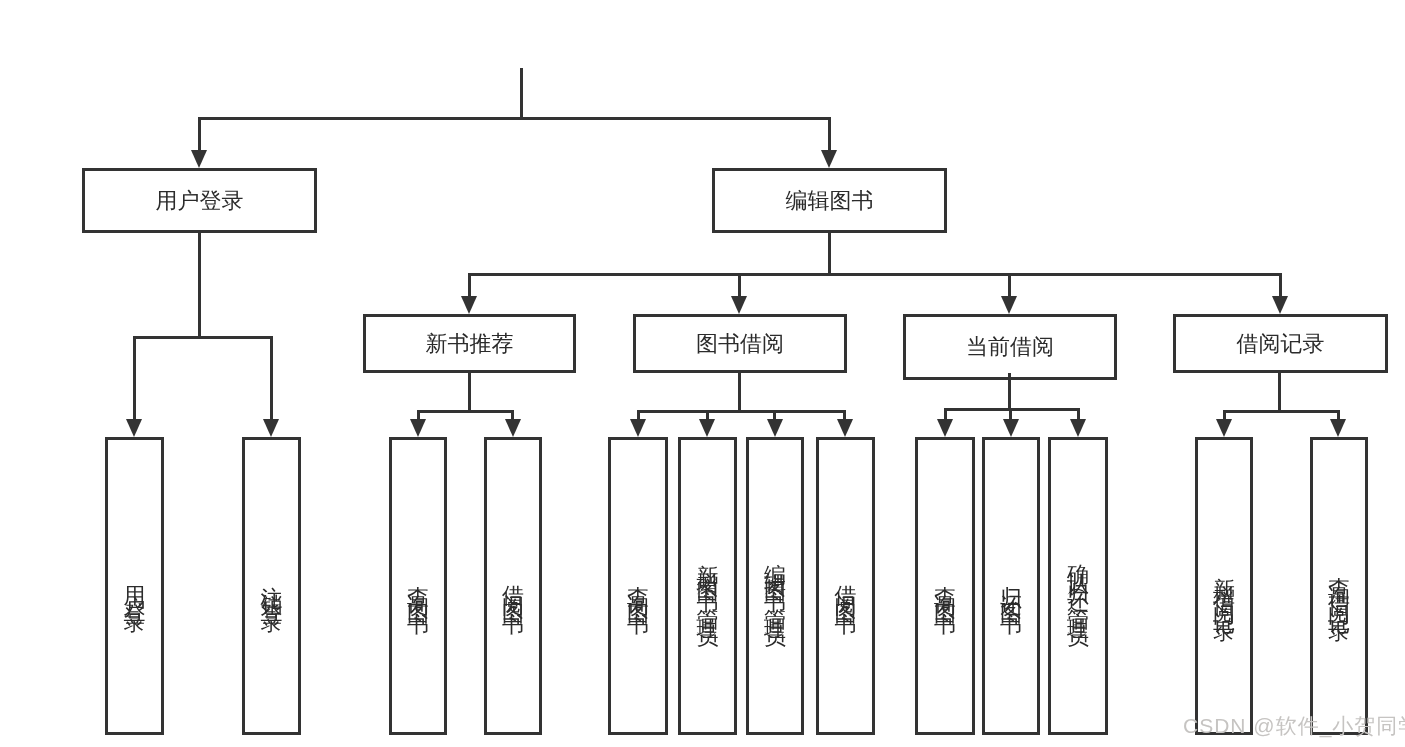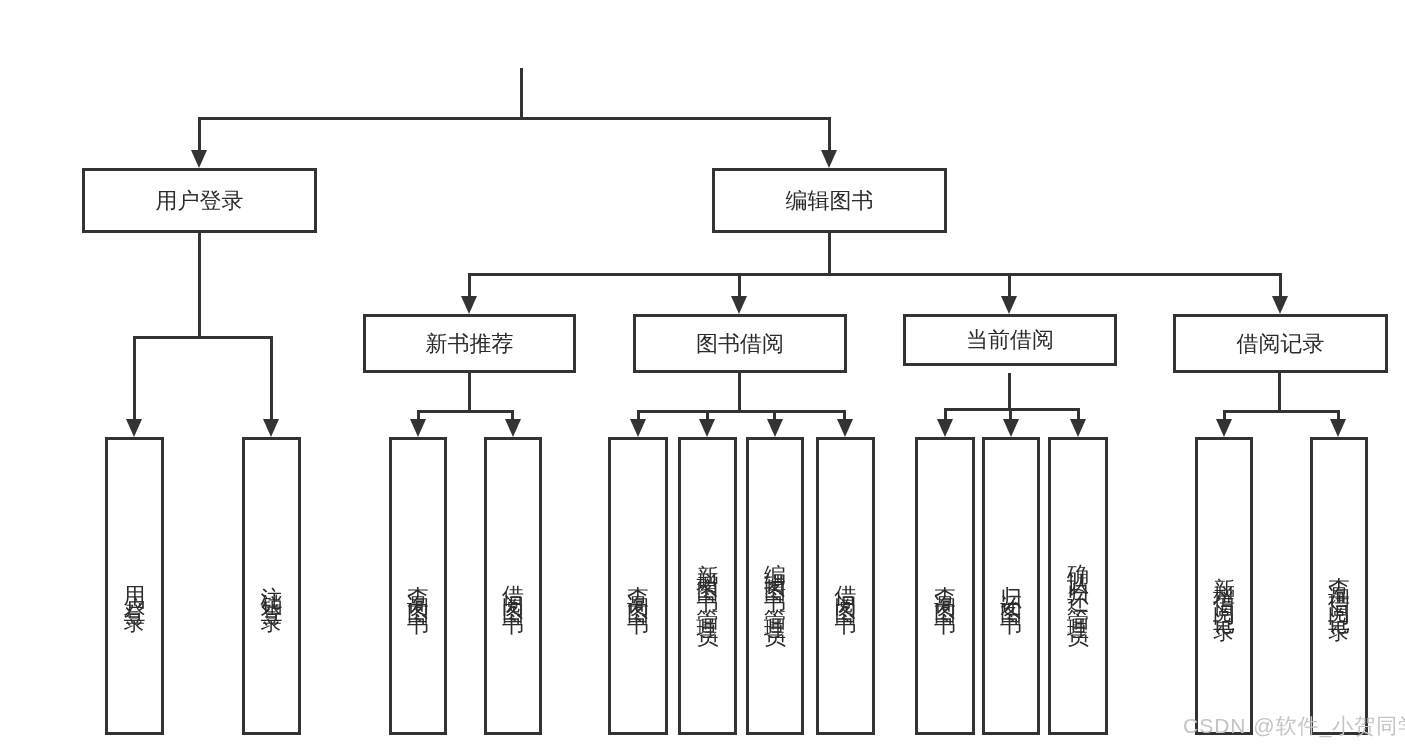--- a/index.html
+++ b/index.html
@@ -87,21 +87,21 @@
   <div class="arrow" style="left:731px;top:296px;"></div>
   <div class="arrow" style="left:1001px;top:296px;"></div>
   <div class="arrow" style="left:1272px;top:296px;"></div>
 
   <div class="box" style="left:363px;top:314px;width:213px;height:59px;">
     <span>新书推荐</span>
   </div>
   <div class="box" style="left:633px;top:314px;width:214px;height:59px;align-items:center;">
     <span>图书借阅</span>
   </div>
-  <div class="box" style="left:903px;top:314px;width:214px;height:52px;">
+  <div class="box" style="left:903px;top:314px;width:214px;height:66px;">
     <span>当前借阅</span>
   </div>
   <div class="box" style="left:1173px;top:314px;width:215px;height:59px;">
     <span>借阅记录</span>
   </div>
 
   <div class="vl" style="left:468px;top:373px;height:39px;"></div>
   <div class="hl" style="left:417px;top:410px;width:97px;"></div>
   <div class="vl" style="left:417px;top:410px;height:12px;"></div>
   <div class="vl" style="left:511px;top:410px;height:12px;"></div>

